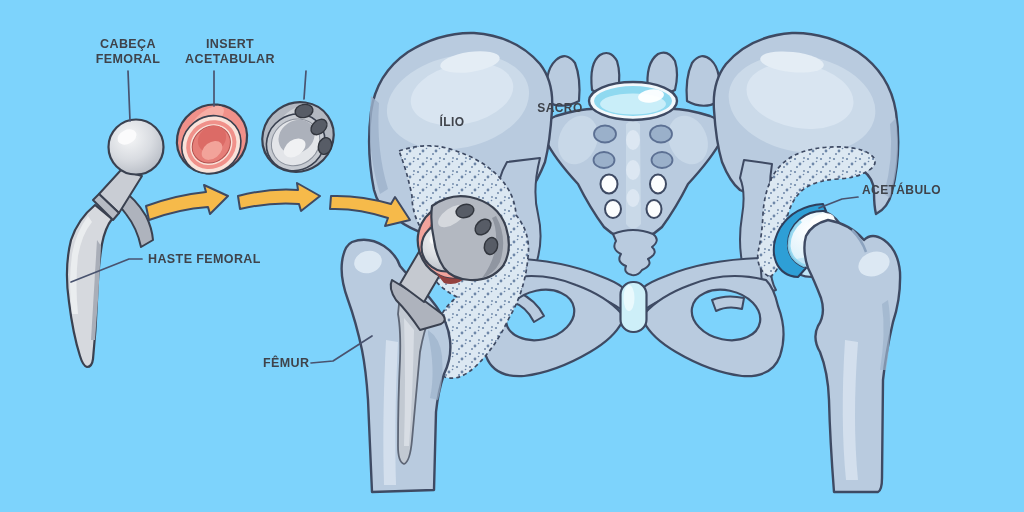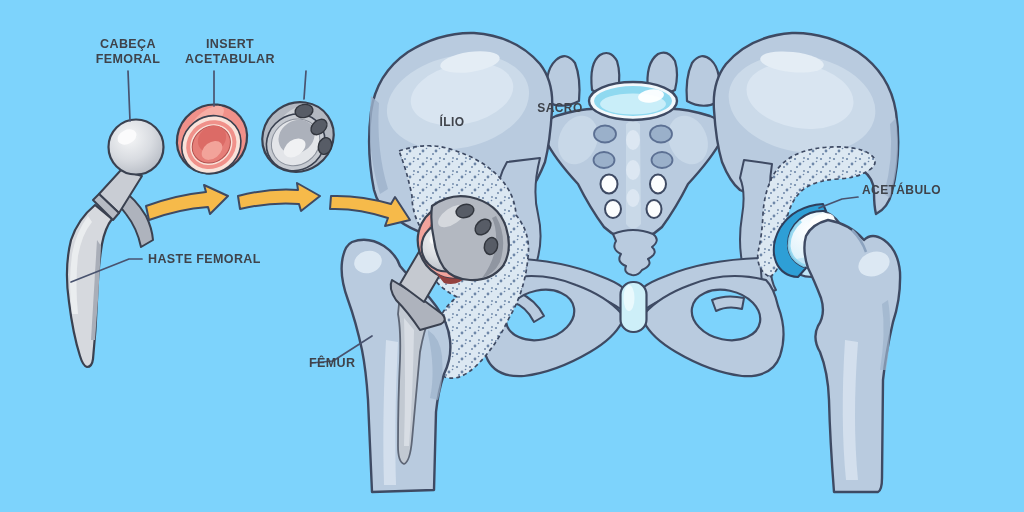--- a/index.html
+++ b/index.html
@@ -211,17 +211,17 @@
     <path d="M306,71 L304,99"></path>
     <path d="M142,259 L129,259 L71,282"></path>
     <path d="M311,363 L333,361 L372,336"></path>
     <path d="M858,197 L842,199 L819,208"></path>
   </g>
 </svg>
 
   <div class="lbl center" style="left:128px;top:37px;width:94px;">CABEÇA FEMORAL</div>
   <div class="lbl center" style="left:230px;top:37px;width:104px;">INSERT ACETABULAR</div>
   <div class="lbl" style="left:148px;top:252px;">HASTE FEMORAL</div>
-  <div class="lbl" style="left:263px;top:356px;margin-left:46px;">FÊMUR</div>
+  <div class="lbl" style="left:263px;top:356px;">FÊMUR</div>
   <div class="lbl big center" style="left:452px;top:108px;">ÍLIO</div>
   <div class="lbl big center" style="left:560px;top:94px;">SACRO</div>
   <div class="lbl big" style="left:862px;top:176px;">ACETÁBULO</div>
 </div>
 
 </body></html>

